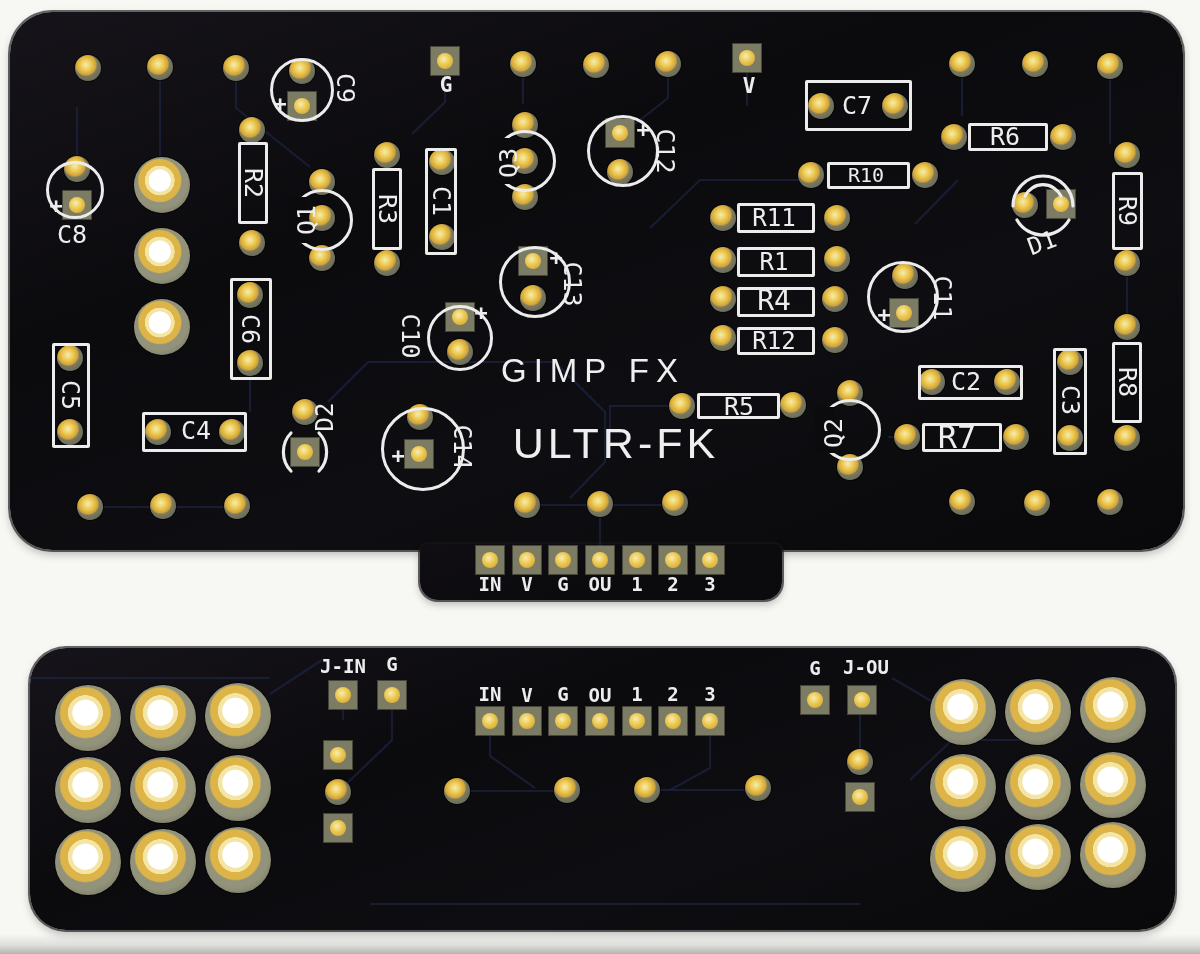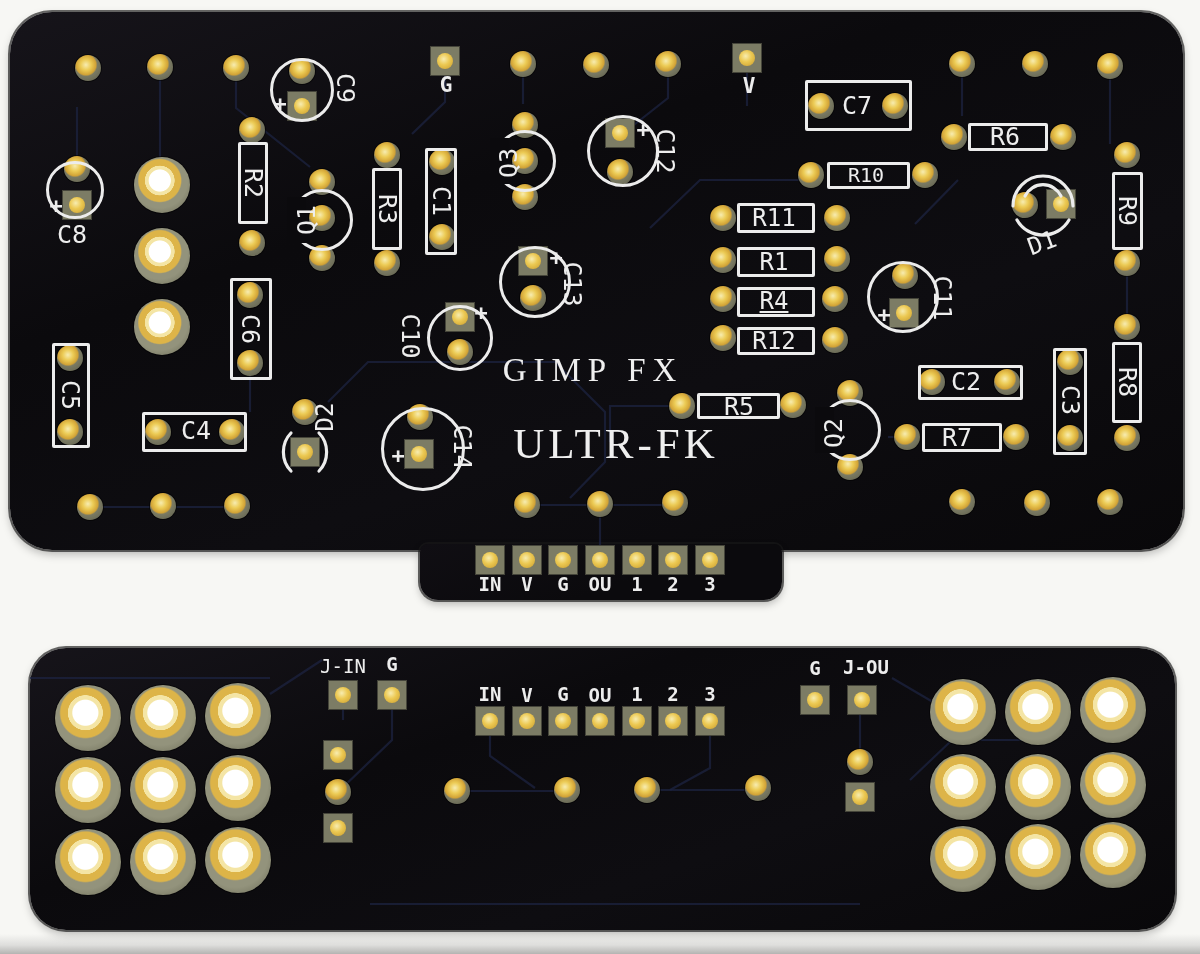--- a/index.html
+++ b/index.html
@@ -39,21 +39,21 @@
   }
   .silk-rect { position:absolute; z-index:3; border:3px solid #ececec; border-radius:2px; }
   .silk-circle { position:absolute; z-index:3; border:3px solid #ececec; border-radius:50%; }
   .cut { position:absolute; z-index:3; }
   .silk-text {
     position:absolute; z-index:4; color:#ededed; white-space:nowrap; line-height:1;
     font-family:"DejaVu Sans Mono", monospace;
   }
   .silk-title {
     position:absolute; z-index:5; color:#efefef; white-space:nowrap; line-height:1;
-    transform:translate(-50%,-50%); font-family:Liberation Serif, serif;
+    transform:translate(-50%,-50%); font-family:Liberation Sans, sans-serif;
   }
   .t1 { left:583px; top:358px; font-size:33px; letter-spacing:7px; }
   .t2 { left:606px; top:431px; font-size:43px; letter-spacing:4px; }
   .tb { left:560px; top:237px; font-size:50px; letter-spacing:3px; }
   .dsvg { position:absolute; z-index:3; overflow:visible; }
   #scanner-strip {
     position:absolute; left:0; top:934px; width:1200px; height:20px; z-index:0;
     background:linear-gradient(180deg, rgba(246,246,243,0) 0%, #dededc 55%, #b4b4b2 100%);
   }
 </style>
@@ -237,30 +237,30 @@
       <div class="silk-text" style="left: 400px; top: 324px; font-size: 25px; transform: translate(-50%, -50%) rotate(90deg);">C10</div>
       <div class="silk-text" style="left: 452px; top: 435px; font-size: 25px; transform: translate(-50%, -50%) rotate(90deg);">C14</div>
       <div class="silk-text" style="left: 932px; top: 286px; font-size: 25px; transform: translate(-50%, -50%) rotate(90deg);">C11</div>
       <div class="silk-text" style="left: 847px; top: 93px; font-size: 25px; transform: translate(-50%, -50%) rotate(0deg);">C7</div>
       <div class="silk-text" style="left: 995px; top: 124px; font-size: 25px; transform: translate(-50%, -50%) rotate(0deg);">R6</div>
       <div class="silk-text" style="left: 856px; top: 163px; font-size: 20px; transform: translate(-50%, -50%) rotate(0deg);">R10</div>
       <div class="silk-text" style="left: 1032px; top: 231px; font-size: 24px; transform: translate(-50%, -50%) rotate(-20deg);">D1</div>
       <div class="silk-text" style="left: 1117px; top: 199px; font-size: 25px; transform: translate(-50%, -50%) rotate(90deg);">R9</div>
       <div class="silk-text" style="left: 764px; top: 206px; font-size: 24px; transform: translate(-50%, -50%) rotate(0deg);">R11</div>
       <div class="silk-text" style="left: 764px; top: 250px; font-size: 24px; transform: translate(-50%, -50%) rotate(0deg);">R1</div>
-      <div class="silk-text" style="left: 764px; top: 289px; font-size: 24px; transform: translate(-50%, -50%) rotate(0deg); text-decoration: underline;">R4</div>
+      <div class="silk-text" style="left: 764px; top: 289px; font-size: 28px; transform: translate(-50%, -50%) rotate(0deg);">R4</div>
       <div class="silk-text" style="left: 764px; top: 329px; font-size: 24px; transform: translate(-50%, -50%) rotate(0deg);">R12</div>
       <div class="silk-text" style="left: 240px; top: 317px; font-size: 25px; transform: translate(-50%, -50%) rotate(90deg);">C6</div>
       <div class="silk-text" style="left: 60px; top: 383px; font-size: 25px; transform: translate(-50%, -50%) rotate(90deg);">C5</div>
       <div class="silk-text" style="left: 186px; top: 418px; font-size: 25px; transform: translate(-50%, -50%) rotate(0deg);">C4</div>
       <div class="silk-text" style="left: 315px; top: 405px; font-size: 24px; transform: translate(-50%, -50%) rotate(-90deg);">D2</div>
       <div class="silk-text" style="left: 729px; top: 394px; font-size: 25px; transform: translate(-50%, -50%) rotate(0deg);">R5</div>
       <div class="silk-text" style="left: 823px; top: 421px; font-size: 25px; transform: translate(-50%, -50%) rotate(-90deg);">Q2</div>
       <div class="silk-text" style="left: 956px; top: 369px; font-size: 25px; transform: translate(-50%, -50%) rotate(0deg);">C2</div>
-      <div class="silk-text" style="left: 947px; top: 425px; font-size: 25px; transform: translate(-50%, -50%) rotate(0deg);">R7</div>
+      <div class="silk-text" style="left: 947px; top: 425px; font-size: 32px; transform: translate(-50%, -50%) rotate(0deg);">R7</div>
       <div class="silk-text" style="left: 1060px; top: 388px; font-size: 25px; transform: translate(-50%, -50%) rotate(90deg);">C3</div>
       <div class="silk-text" style="left: 1117px; top: 370px; font-size: 25px; transform: translate(-50%, -50%) rotate(90deg);">R8</div>
       <div class="silk-text" style="left: 270px; top: 92px; font-size: 22px; font-weight: bold; transform: translate(-50%, -50%) rotate(0deg);">+</div>
       <div class="silk-text" style="left: 46px; top: 194px; font-size: 22px; font-weight: bold; transform: translate(-50%, -50%) rotate(0deg);">+</div>
       <div class="silk-text" style="left: 633px; top: 118px; font-size: 22px; font-weight: bold; transform: translate(-50%, -50%) rotate(0deg);">+</div>
       <div class="silk-text" style="left: 546px; top: 246px; font-size: 22px; font-weight: bold; transform: translate(-50%, -50%) rotate(0deg);">+</div>
       <div class="silk-text" style="left: 471px; top: 301px; font-size: 22px; font-weight: bold; transform: translate(-50%, -50%) rotate(0deg);">+</div>
       <div class="silk-text" style="left: 388px; top: 444px; font-size: 22px; font-weight: bold; transform: translate(-50%, -50%) rotate(0deg);">+</div>
       <div class="silk-text" style="left: 874px; top: 303px; font-size: 22px; font-weight: bold; transform: translate(-50%, -50%) rotate(0deg);">+</div>
       <div class="silk-text" style="left: 480px; top: 572px; font-size: 19px; font-weight: bold; transform: translate(-50%, -50%) rotate(0deg);">IN</div>
@@ -318,21 +318,21 @@
       <div class="pad-s" style="left: 445px; top: 58px; width: 30px; height: 30px;"></div>
       <div class="pad-s" style="left: 482px; top: 58px; width: 30px; height: 30px;"></div>
       <div class="pad-s" style="left: 518px; top: 58px; width: 30px; height: 30px;"></div>
       <div class="pad-s" style="left: 555px; top: 58px; width: 30px; height: 30px;"></div>
       <div class="pad-s" style="left: 592px; top: 58px; width: 30px; height: 30px;"></div>
       <div class="pad-s" style="left: 628px; top: 58px; width: 30px; height: 30px;"></div>
       <div class="pad-s" style="left: 665px; top: 58px; width: 30px; height: 30px;"></div>
       <div class="pad-s" style="left: 770px; top: 37px; width: 30px; height: 30px;"></div>
       <div class="pad-s" style="left: 817px; top: 37px; width: 30px; height: 30px;"></div>
       <div class="pad-s" style="left: 815px; top: 134px; width: 30px; height: 30px;"></div>
-      <div class="silk-text" style="left: 313px; top: 18px; font-size: 19px; font-weight: normal; transform: translate(-50%, -50%) rotate(0deg);">J-IN</div>
+      <div class="silk-text" style="left: 313px; top: 18px; font-size: 19px; font-weight: bold; transform: translate(-50%, -50%) rotate(0deg);">J-IN</div>
       <div class="silk-text" style="left: 362px; top: 16px; font-size: 19px; font-weight: bold; transform: translate(-50%, -50%) rotate(0deg);">G</div>
       <div class="silk-text" style="left: 460px; top: 46px; font-size: 19px; font-weight: bold; transform: translate(-50%, -50%) rotate(0deg);">IN</div>
       <div class="silk-text" style="left: 497px; top: 47px; font-size: 19px; font-weight: bold; transform: translate(-50%, -50%) rotate(0deg);">V</div>
       <div class="silk-text" style="left: 533px; top: 46px; font-size: 19px; font-weight: bold; transform: translate(-50%, -50%) rotate(0deg);">G</div>
       <div class="silk-text" style="left: 570px; top: 47px; font-size: 19px; font-weight: bold; transform: translate(-50%, -50%) rotate(0deg);">OU</div>
       <div class="silk-text" style="left: 607px; top: 46px; font-size: 19px; font-weight: bold; transform: translate(-50%, -50%) rotate(0deg);">1</div>
       <div class="silk-text" style="left: 643px; top: 46px; font-size: 19px; font-weight: bold; transform: translate(-50%, -50%) rotate(0deg);">2</div>
       <div class="silk-text" style="left: 680px; top: 46px; font-size: 19px; font-weight: bold; transform: translate(-50%, -50%) rotate(0deg);">3</div>
       <div class="silk-text" style="left: 785px; top: 20px; font-size: 19px; font-weight: bold; transform: translate(-50%, -50%) rotate(0deg);">G</div>
       <div class="silk-text" style="left: 836px; top: 19px; font-size: 19px; font-weight: bold; transform: translate(-50%, -50%) rotate(0deg);">J-OU</div>

